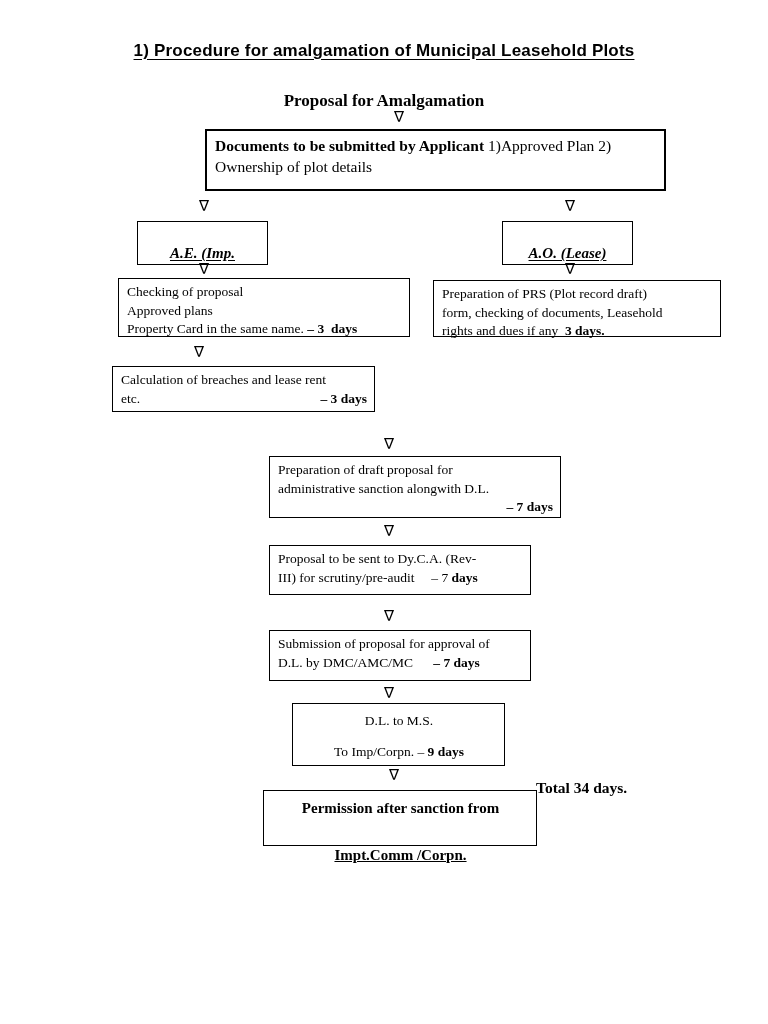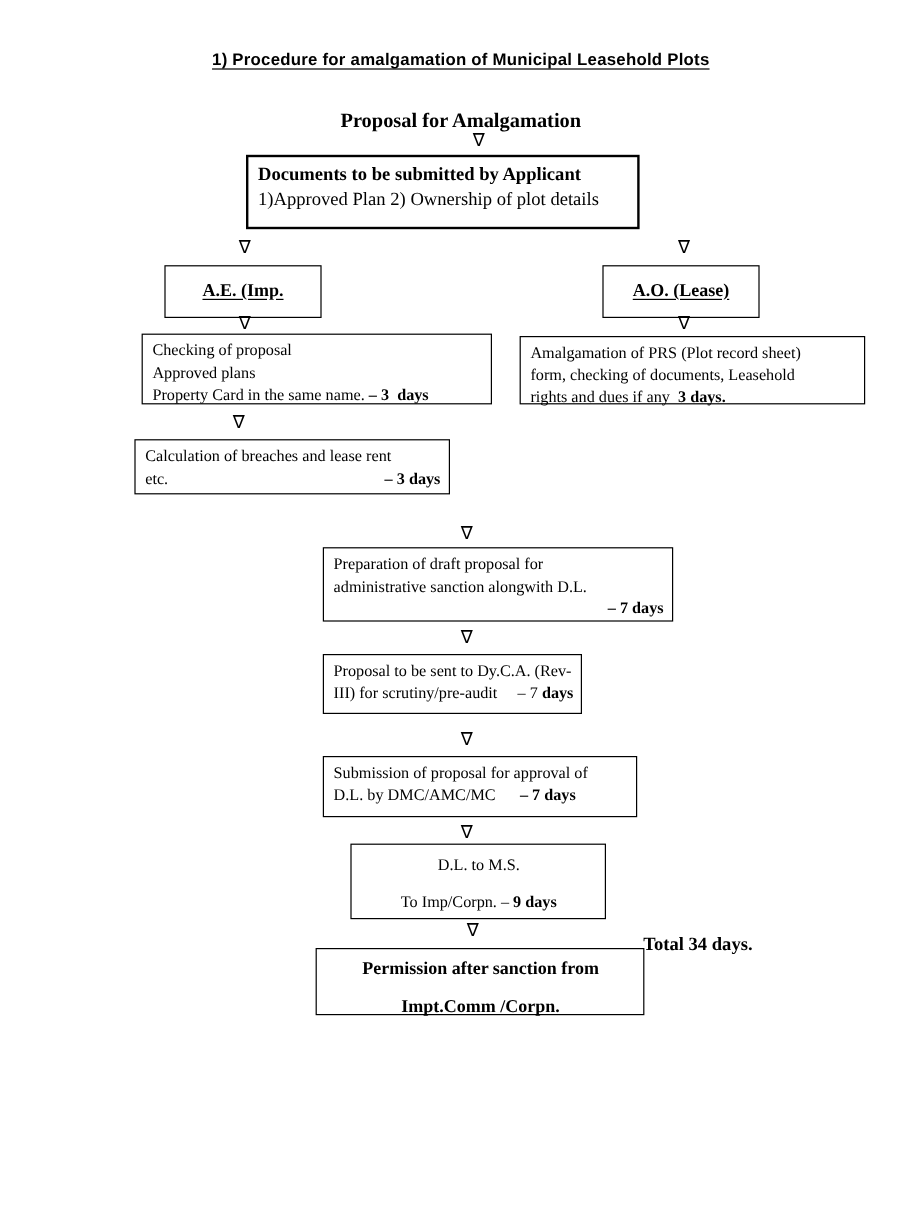--- a/index.html
+++ b/index.html
@@ -25,21 +25,21 @@
 
   .abs { position: absolute; }
 
   
   .doc-title {
     left: 0; top: 41px;
     width: 768px;
     text-align: center;
     font-family: "Liberation Sans", sans-serif;
     font-weight: bold;
-    font-size: 14px;
+    font-size: 17px;
     letter-spacing: 0.2px;
   }
   .doc-title span.ul {
     text-decoration: underline;
     text-underline-offset: 3px;
   }
 
   .doc-subtitle {
     left: 0; top: 91px;
     width: 768px;
@@ -82,21 +82,21 @@
     padding: 4px 7px 4px 8px;
   }
 
   .ln { display: block; white-space: pre; }
   .ln.right  { text-align: right; }
   .b { font-weight: bold; }
 
   
   #box-documents {
     left: 205px; top: 129px;
-    width: 328px; height: 62px;
+    width: 461px; height: 62px;
     font-size: 15.5px;
   }
   #box-documents .l1 {
     text-align: center;
     font-weight: bold;
     font-size: 15.5px;
     margin-top: 4px;
   }
   #box-documents .l2 {
     text-align: center;
@@ -110,21 +110,22 @@
   }
   #box-ao {
     left: 502px; top: 221px;
     width: 131px; height: 44px;
   }
   .role-label {
     display: block;
     text-align: center;
     font-weight: bold;
     font-size: 15px;
-    margin-top: 11px;
+    margin-top: 21px;
+    font-style: italic;
   }
   .role-label span {
     text-decoration: underline;
     text-underline-offset: 2px;
   }
 
   #box-checking {
     left: 118px; top: 278px;
     width: 292px; height: 59px;
   }
@@ -135,21 +136,21 @@
   #box-calc {
     left: 112px; top: 366px;
     width: 263px; height: 46px;
   }
   #box-draft {
     left: 269px; top: 456px;
     width: 292px; height: 62px;
   }
   #box-dyca {
     left: 269px; top: 545px;
-    width: 216px; height: 50px;
+    width: 262px; height: 50px;
   }
   #box-submission {
     left: 269px; top: 630px;
     width: 262px; height: 51px;
   }
   #box-dlms {
     left: 292px; top: 703px;
     width: 213px; height: 63px;
   }
   #box-dlms .pad { padding-top: 8px; }
@@ -157,21 +158,21 @@
   #box-dlms .ln2 { margin-top: 12px; }
 
   #box-permission {
     left: 263px; top: 790px;
     width: 274px; height: 56px;
     font-weight: bold;
     font-size: 15px;
   }
   #box-permission .pad { padding-top: 7px; }
   #box-permission .ln1 { text-align: center; }
-  #box-permission .ln2 { text-align: center; margin-top: 10px; }
+  #box-permission .ln2 { text-align: center; margin-top: 26px; text-decoration: underline; }
 
   
   #arr-1 { left: 391px; top: 110px; }
   #arr-2 { left: 196px; top: 199px; }
   #arr-3 { left: 562px; top: 199px; }
   #arr-4 { left: 196px; top: 262px; }
   #arr-5 { left: 562px; top: 262px; }
   #arr-6 { left: 191px; top: 345px; }
   #arr-7 { left: 381px; top: 437px; }
   #arr-8 { left: 381px; top: 524px; }
@@ -220,21 +221,21 @@
   <div class="abs box" id="box-checking">
     <div class="pad">
       <span class="ln">Checking of proposal</span>
       <span class="ln">Approved plans</span>
       <span class="ln"><span>Property Card in the same name. </span><span class="b">– 3  days</span></span>
     </div>
   </div>
 
   <div class="abs box" id="box-prs">
     <div class="pad">
-      <span class="ln">Amalgamation of PRS (Plot record sheet)</span>
+      <span class="ln">Preparation of PRS (Plot record draft)</span>
       <span class="ln">form, checking of documents, Leasehold</span>
       <span class="ln"><span>rights and dues if any  </span><span class="b">3 days.</span></span>
     </div>
   </div>
 
   <div class="abs arrow" id="arr-6">∇</div>
 
   <div class="abs box" id="box-calc">
     <div class="pad">
       <span class="ln">Calculation of breaches and lease rent</span>

